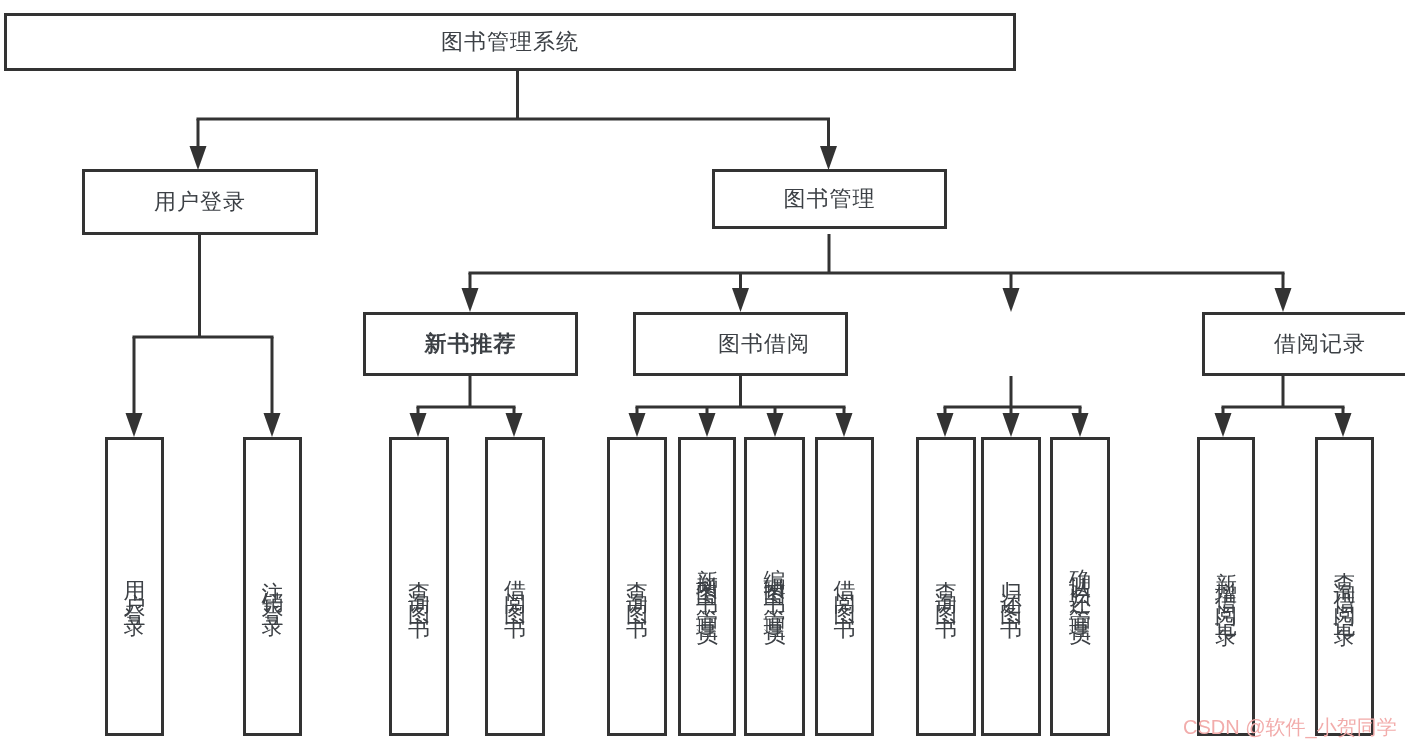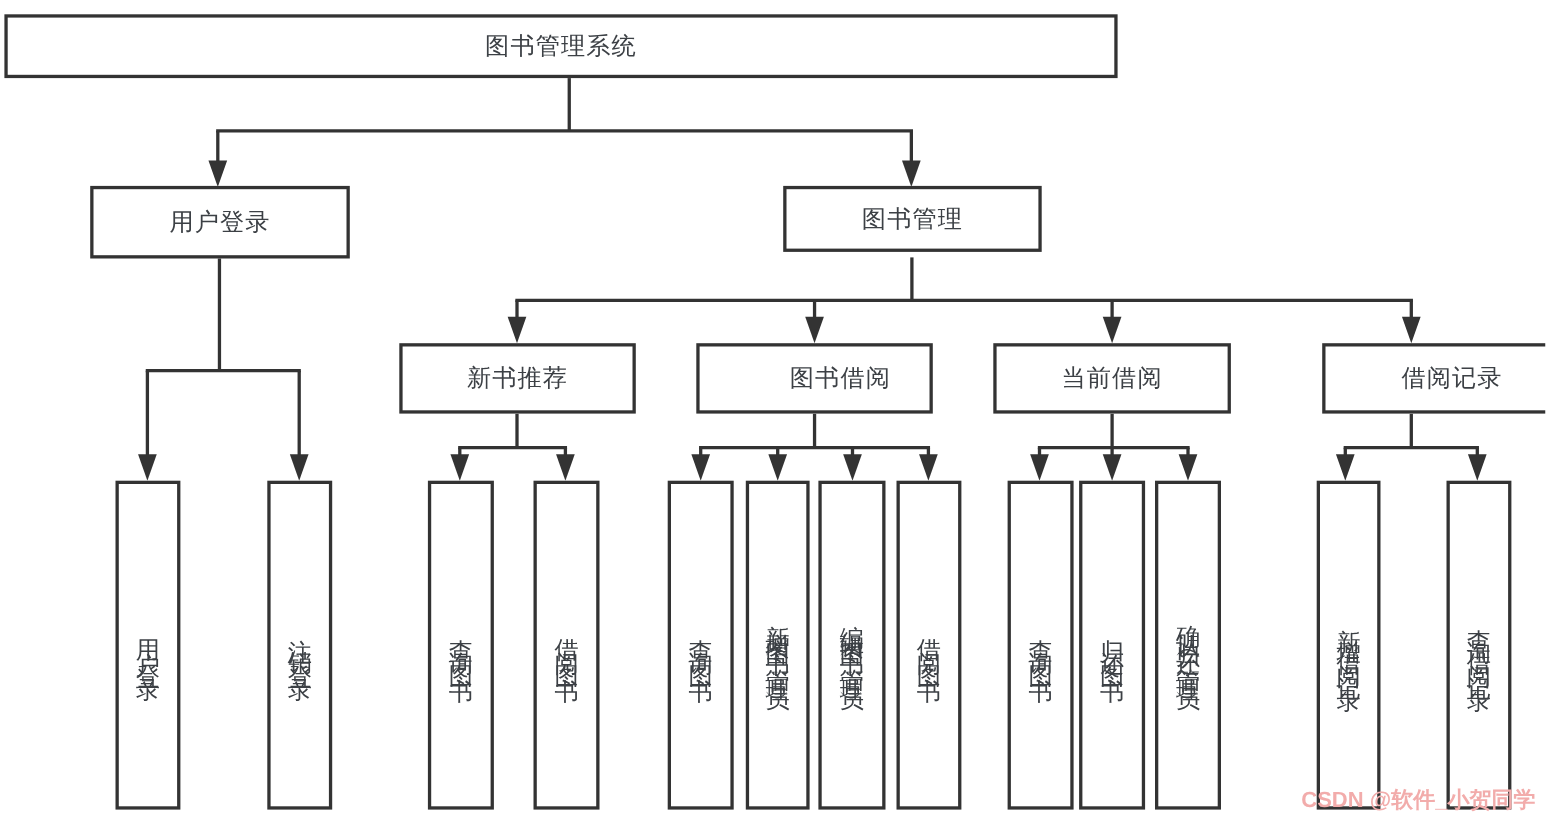--- a/index.html
+++ b/index.html
@@ -27,21 +27,21 @@
   }
   .vtext{
     writing-mode:vertical-rl;text-orientation:mixed;
     font-size:22px;color:var(--ink);line-height:1;white-space:nowrap;
   }
   .s4{letter-spacing:12px;}
   .s6{letter-spacing:11px;}
   .s9{letter-spacing:8px;}
   .watermark{
     position:absolute;left:1183px;top:714px;width:222px;z-index:10;
-    font-size:20px;color:var(--wm);white-space:nowrap;font-weight:bold;
+    font-size:20px;color:var(--wm);white-space:nowrap;
   }
 </style>
 </head>
 <body>
 
 <div class="canvas">
 
   <svg class="wires" width="1405" height="747" viewBox="0 0 1405 747" aria-hidden="true">
 
     <line x1="517.5" y1="70" x2="517.5" y2="119"></line>
@@ -102,23 +102,22 @@
     <line x1="1343" y1="407" x2="1343" y2="419"></line>
     <polygon points="1214.5,413 1231.5,413 1223,437"></polygon>
     <polygon points="1334.5,413 1351.5,413 1343,437"></polygon>
   </svg>
 
   <div class="hbox" style="left:4px;top:13px;width:1012px;height:58px;">图书管理系统</div>
 
   <div class="hbox" style="left:82px;top:169px;width:236px;height:66px;">用户登录</div>
   <div class="hbox" style="left:712px;top:169px;width:235px;height:60px;">图书管理</div>
 
-  <div class="hbox" style="left:363px;top:312px;width:215px;height:64px;">新书推荐</div>
+  <div class="hbox" style="left:363px;top:312px;width:215px;height:64px;font-weight:bold;">新书推荐</div>
   <div class="hbox" style="left:633px;top:312px;width:215px;height:64px;padding-left:47px;">图书借阅</div>
-  <div class="hbox" style="left:903px;top:312px;width:216px;height:64px;">当前借阅</div>
   <div class="hbox" style="left:1202px;top:312px;width:236px;height:64px;">借阅记录</div>
 
   <div class="vbox" style="left:105px;width:59px;">
     <span class="vtext s4">用户登录</span>
   </div>
   <div class="vbox" style="left:243px;width:59px;">
     <span class="vtext s4">注销登录</span>
   </div>
 
   <div class="vbox" style="left:389px;width:60px;">

